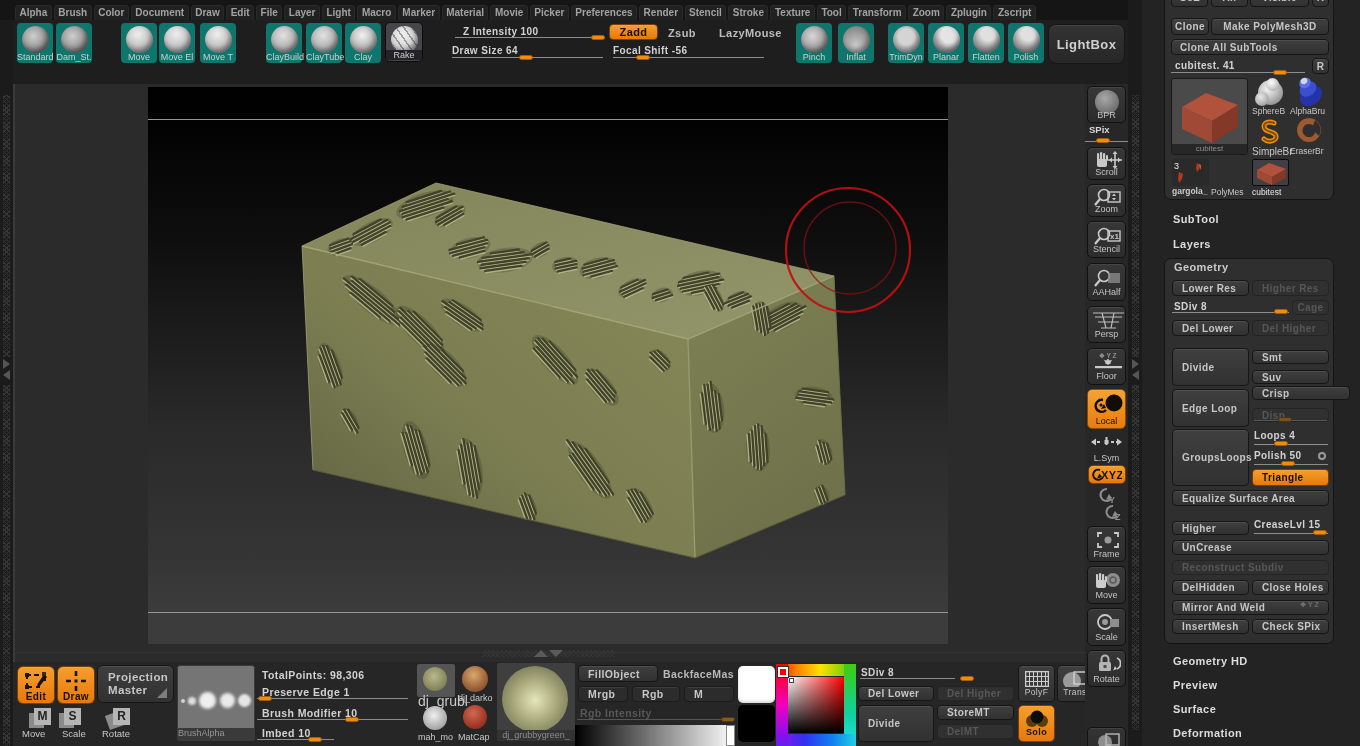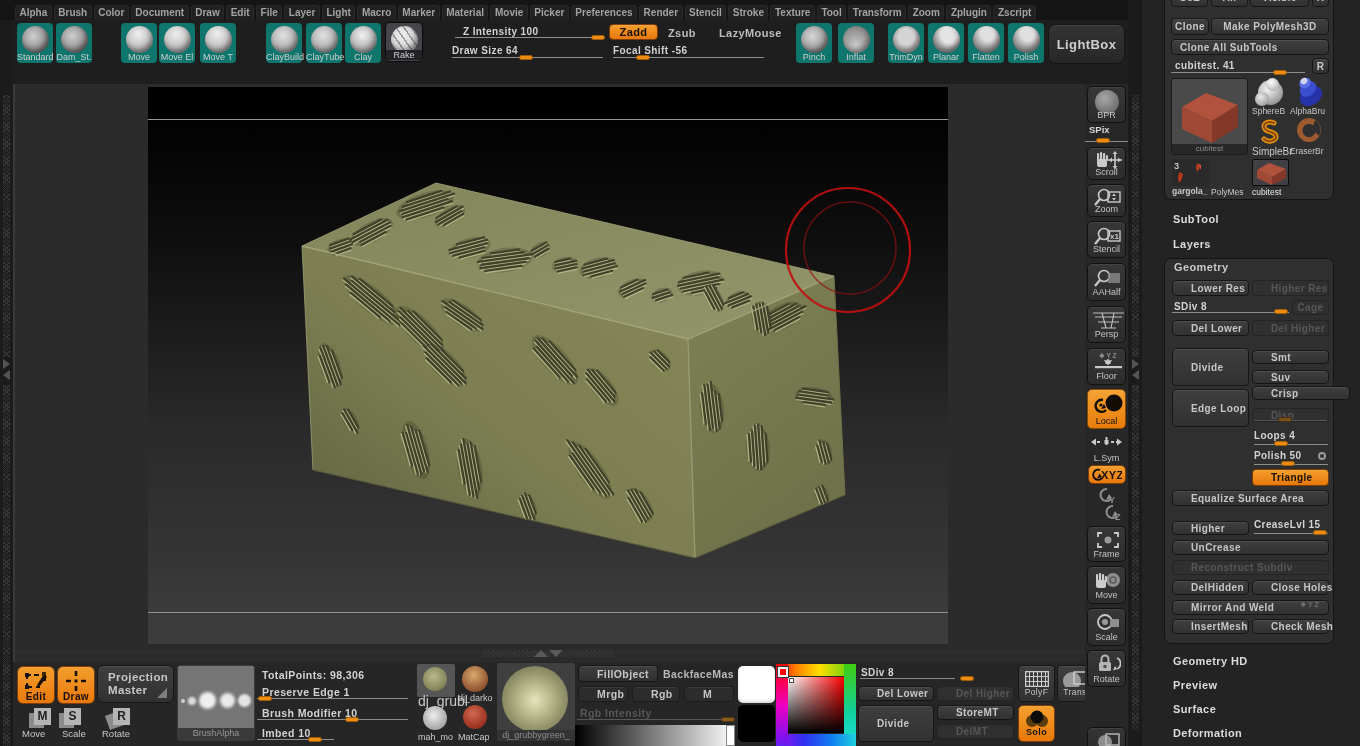--- a/index.html
+++ b/index.html
@@ -1,18 +1,18 @@
 <!DOCTYPE html>
 <html><head><meta charset="utf-8">
 <style>
 html,body{margin:0;padding:0;background:#2b2b2b;width:1360px;height:746px;overflow:hidden}
 *{box-sizing:border-box;font-family:"Liberation Sans",sans-serif;}
 .ab{position:absolute}
 b,div{font-weight:bold}
-.btn{position:absolute;background:linear-gradient(#3f3f3f,#313131);border:1px solid #161616;border-radius:4px;color:#c6c6c6;font-size:10px;font-weight:bold;letter-spacing:.4px;display:flex;align-items:center;padding-left:18px;box-shadow:inset 0 1px 0 rgba(255,255,255,.08);white-space:nowrap}
+.btn{position:absolute;background:linear-gradient(#3f3f3f,#313131);border:1px solid #161616;border-radius:4px;color:#c6c6c6;font-size:10px;font-weight:bold;letter-spacing:.4px;display:flex;align-items:center;padding-left:9px;box-shadow:inset 0 1px 0 rgba(255,255,255,.08);white-space:nowrap}
 .btn.c{justify-content:center;padding-left:0}
 .btn.dis{background:#303030;color:#575757;border-color:#242424;box-shadow:none}
 .btn.org{background:linear-gradient(#f49f2e,#e8780a);color:#151004;border-color:#7c3e06}
 .sl{position:absolute;height:1px;background:#8d8d8d}
 .sl.dim{background:#565656}
 .hd{position:absolute;width:14px;height:5px;background:#ef8d13;border-radius:2.5px;border:1px solid #a35d08}
 .lab{position:absolute;color:#d2d2d2;font-size:10px;font-weight:bold;letter-spacing:.4px;white-space:nowrap}
 .tiny{position:absolute;color:#c9c9c9;font-size:9px;font-weight:bold;white-space:nowrap}
 .mb{display:inline-block;background:#212121;border:1px solid #2a2a2a;border-radius:3px;color:#a2a2a2;font-size:10px;font-weight:bold;padding:1px 3.5px 2px 3.5px;margin-right:2px;letter-spacing:0}
 .thumb{position:absolute;width:36px;height:40px;border-radius:4px;background:#0f766e}
@@ -564,21 +564,21 @@
  <div class="tiny" style="left:49px;top:66px;font-weight:normal;font-size:9.5px">Scale</div>
  <div class="ab" style="left:94px;top:51px;width:15px;height:15px;background:#8b8b8b;transform:rotate(-20deg)"></div>
  <div class="ab" style="left:100px;top:46px;width:17px;height:17px;background:#b5b5b5;color:#222;font-size:12px;text-align:center;line-height:17px">R</div>
  <div class="tiny" style="left:89px;top:66px;font-weight:normal;font-size:9.5px">Rotate</div>
  <div class="ab" style="left:164px;top:3px;width:78px;height:76px;background:#757575;border:1px solid #3a3a3a;border-radius:3px">
   <div class="ab" style="left:3px;top:33px;width:4px;height:4px;border-radius:50%;background:#cfcfcf"></div>
   <div class="ab" style="left:10px;top:31px;width:8px;height:8px;border-radius:50%;background:#ddd;filter:blur(1px)"></div>
   <div class="ab" style="left:21px;top:26px;width:17px;height:17px;border-radius:50%;background:#efefef;filter:blur(1.5px)"></div>
   <div class="ab" style="left:42px;top:27px;width:15px;height:15px;border-radius:50%;background:#eaeaea;filter:blur(1.5px)"></div>
   <div class="ab" style="left:60px;top:28px;width:13px;height:13px;border-radius:50%;background:#e5e5e5;filter:blur(1.2px)"></div>
-  <div class="ab" style="left:0;bottom:0;width:100%;height:12px;background:#3a3a3a;color:#969696;font-size:9px;font-weight:normal;text-align:center">BrushAlpha</div>
+  <div class="ab" style="left:0;bottom:0;width:100%;height:12px;background:#3a3a3a;color:#969696;font-size:9px;font-weight:normal;text-align:left">BrushAlpha</div>
  </div>
  <div class="lab" style="left:249px;top:7px;font-size:10.5px">TotalPoints: 98,306</div>
  <div class="lab" style="left:249px;top:24px;font-size:10.5px">Preserve Edge 1</div>
  <div class="sl" style="left:244px;top:36px;width:151px"></div>
     <div class="hd" style="left:245px;top:34px"></div>
  <div class="lab" style="left:249px;top:45px;font-size:10.5px">Brush Modifier 10</div>
  <div class="sl" style="left:244px;top:57px;width:151px"></div>
     <div class="hd" style="left:332px;top:55px"></div>
  <div class="lab" style="left:249px;top:65px;font-size:10.5px">Imbed 10</div>
  <div class="sl" style="left:244px;top:77px;width:77px"></div>
@@ -889,38 +889,39 @@
  <div class="btn" style="left:30px;top:320px;width:77px;height:16px">Del Lower</div>
  <div class="btn dis" style="left:110px;top:320px;width:77px;height:16px">Del Higher</div>
  <div class="btn" style="left:30px;top:348px;width:77px;height:38px">Divide</div>
  <div class="btn" style="left:110px;top:350px;width:77px;height:14px">Smt</div>
  <div class="btn" style="left:110px;top:370px;width:77px;height:14px">Suv</div>
  <div class="btn" style="left:30px;top:389px;width:77px;height:38px">Edge Loop</div>
  <div class="btn" style="left:110px;top:386px;width:98px;height:14px">Crisp</div>
  <div class="btn dis" style="left:110px;top:408px;width:77px;height:14px">Disp</div>
  <div class="sl dim" style="left:112px;top:420px;width:73px"></div>
     <div class="hd" style="left:136px;top:417px;background:#7a5220;border-color:#4a3110"></div>
+ <div class="btn" style="left:30px;top:429px;width:77px;height:57px">GroupsLoops</div>
  <div class="lab" style="left:112px;top:430px">Loops 4</div>
  <div class="sl" style="left:112px;top:444px;width:74px"></div>
     <div class="hd" style="left:132px;top:441px"></div>
  <div class="lab" style="left:112px;top:450px">Polish 50</div>
  <div class="ab" style="left:176px;top:452px;width:8px;height:8px;border:2px solid #9a9a9a;border-radius:50%"></div>
  <div class="sl" style="left:112px;top:464px;width:74px"></div>
     <div class="hd" style="left:139px;top:461px"></div>
  <div class="btn org" style="left:110px;top:469px;width:77px;height:17px">Triangle</div>
  <div class="btn" style="left:30px;top:490px;width:157px;height:16px">Equalize Surface Area</div>
  <div class="btn" style="left:30px;top:521px;width:77px;height:14px">Higher</div>
  <div class="lab" style="left:112px;top:519px">CreaseLvl 15</div>
  <div class="sl" style="left:112px;top:533px;width:74px"></div>
     <div class="hd" style="left:171px;top:530px"></div>
  <div class="btn" style="left:30px;top:540px;width:157px;height:15px">UnCrease</div>
  <div class="btn dis" style="left:30px;top:560px;width:157px;height:15px">Reconstruct Subdiv</div>
  <div class="btn" style="left:30px;top:580px;width:77px;height:15px">DelHidden</div>
  <div class="btn" style="left:110px;top:580px;width:77px;height:15px">Close Holes</div>
  <div class="btn" style="left:30px;top:600px;width:157px;height:15px">Mirror And Weld</div>
  <div class="tiny" style="left:158px;top:601px;color:#6f6f6f;font-size:7px">❖ Y Z</div>
  <div class="btn" style="left:30px;top:619px;width:77px;height:15px">InsertMesh</div>
- <div class="btn" style="left:110px;top:619px;width:77px;height:15px">Check Mesh</div>
+ <div class="btn" style="left:110px;top:619px;width:77px;height:15px">Check SPix</div>
  <div class="hdr" style="left:31px;top:655px">Geometry HD</div>
  <div class="hdr" style="left:31px;top:679px">Preview</div>
  <div class="hdr" style="left:31px;top:703px">Surface</div>
  <div class="hdr" style="left:31px;top:727px">Deformation</div>
 </div>
 
 </body></html>

